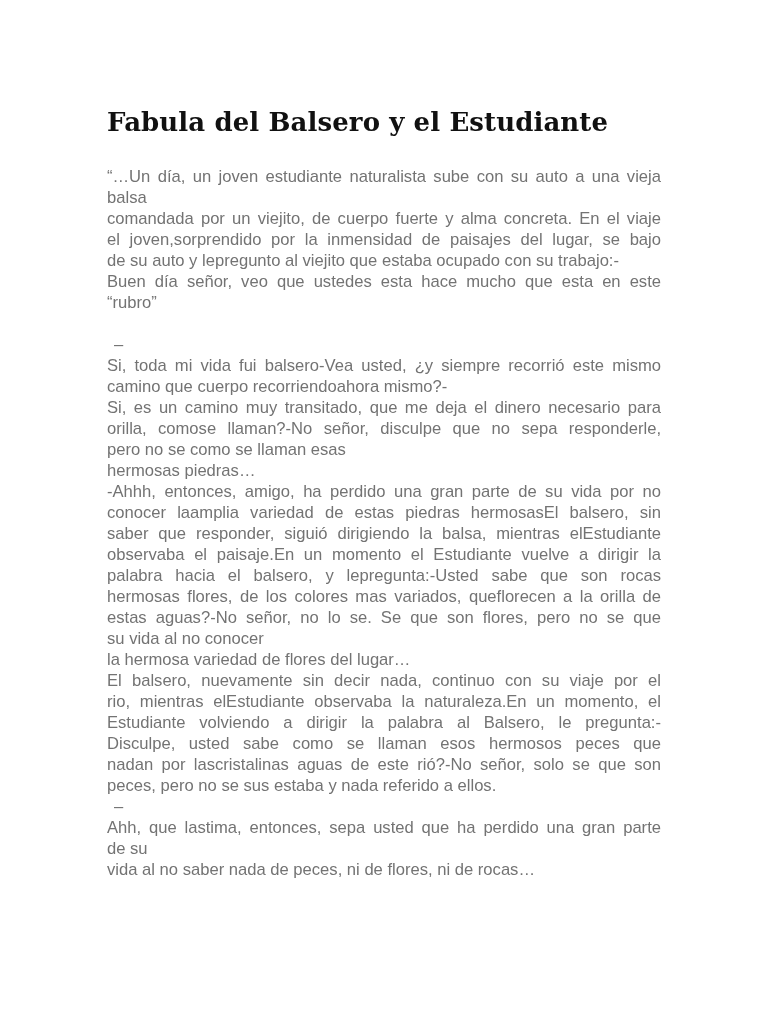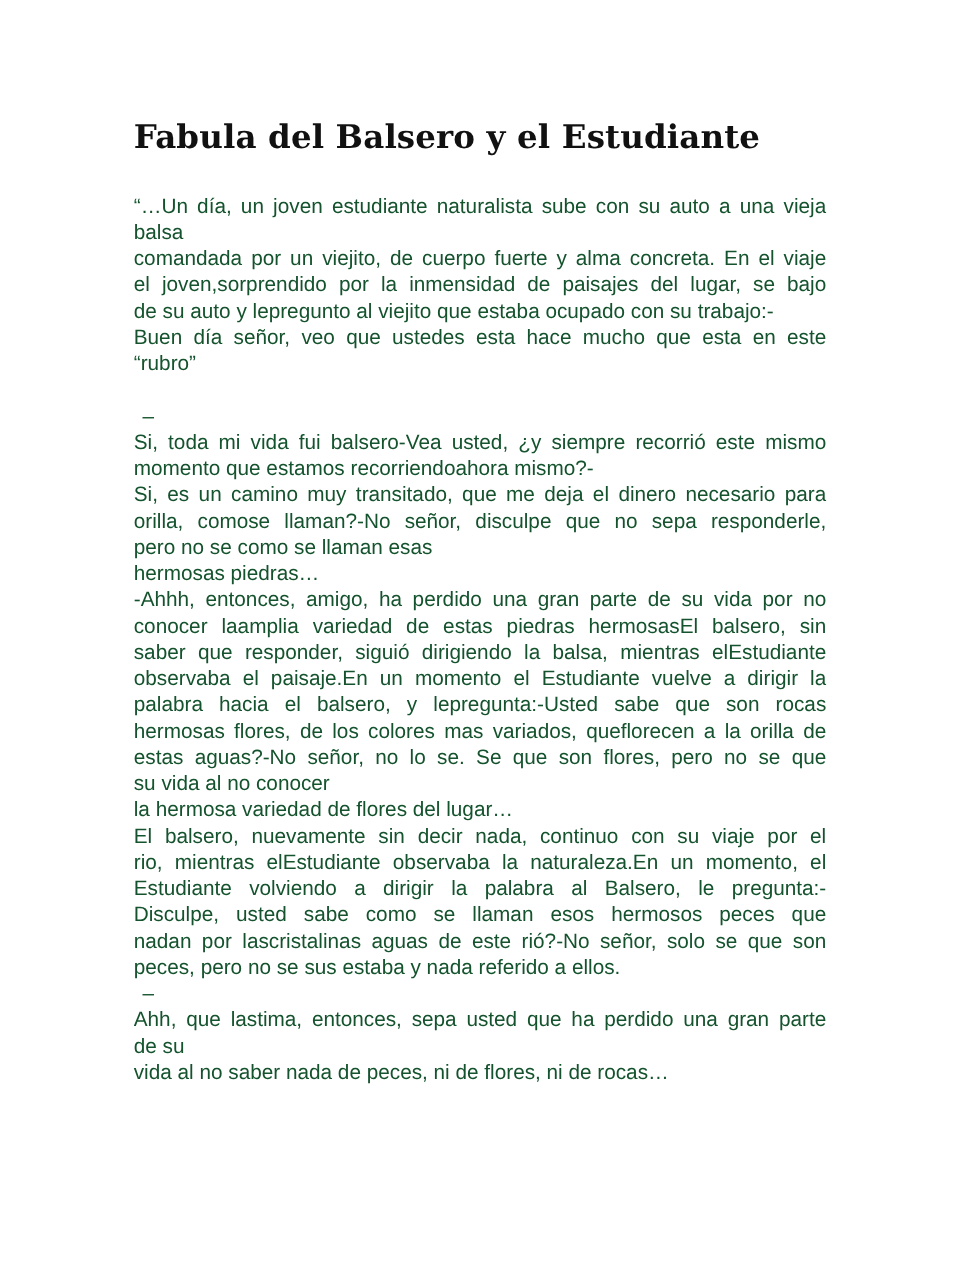--- a/index.html
+++ b/index.html
@@ -9,21 +9,21 @@
     }
     body {
       width: 768px;
       height: 1024px;
       overflow: hidden;
       position: relative;
     }
     .page {
       position: absolute;
       left: 0;
-      top: 4px;
+      top: 16px;
       width: 768px;
       height: 916px;
       background: #ffffff;
     }
     .title {
       position: absolute;
       left: 107px;
       top: 88px;
       margin: 0;
       font-family: "DejaVu Serif", serif;
@@ -35,21 +35,21 @@
       white-space: nowrap;
     }
     .body-text {
       position: absolute;
       left: 107px;
       top: 150px;
       width: 554px;
       font-family: "Liberation Sans", sans-serif;
       font-size: 16.6px;
       line-height: 21px;
-      color: #14532d;
+      color: #737373;
     }
     .line {
       display: block;
       white-space: nowrap;
       height: 21px;
     }
     .line.justify {
       text-align: justify;
       text-align-last: justify;
       white-space: normal;
@@ -74,21 +74,21 @@
       <span class="line justify">“…Un día, un joven estudiante naturalista sube con su auto a una vieja</span>
       <span class="line">balsa</span>
       <span class="line justify">comandada por un viejito, de cuerpo fuerte y alma concreta. En el viaje</span>
       <span class="line justify">el joven,sorprendido por la inmensidad de paisajes del lugar, se bajo</span>
       <span class="line">de su auto y lepregunto al viejito que estaba ocupado con su trabajo:-</span>
       <span class="line justify">Buen día señor, veo que ustedes esta hace mucho que esta en este</span>
       <span class="line">“rubro”</span>
       <span class="gap"></span>
       <span class="dash">–</span>
       <span class="line justify"> Si, toda mi vida fui balsero-Vea usted, ¿y siempre recorrió este mismo</span>
-      <span class="line">momento que estamos recorriendoahora mismo?-</span>
+      <span class="line">camino que cuerpo recorriendoahora mismo?-</span>
       <span class="line justify">Si, es un camino muy transitado, que me deja el dinero necesario para</span>
       <span class="line justify">orilla, comose llaman?-No señor, disculpe que no sepa responderle,</span>
       <span class="line">pero no se como se llaman esas</span>
       <span class="line">hermosas piedras…</span>
       <span class="line justify"> -Ahhh, entonces, amigo, ha perdido una gran parte de su vida por no</span>
       <span class="line justify">conocer laamplia variedad de estas piedras hermosasEl balsero, sin</span>
       <span class="line justify">saber que responder, siguió dirigiendo la balsa, mientras elEstudiante</span>
       <span class="line justify">observaba el paisaje.En un momento el Estudiante vuelve a dirigir la</span>
       <span class="line justify">palabra hacia el balsero, y lepregunta:-Usted sabe que son rocas</span>
       <span class="line justify">hermosas flores, de los colores mas variados, queflorecen a la orilla de</span>

